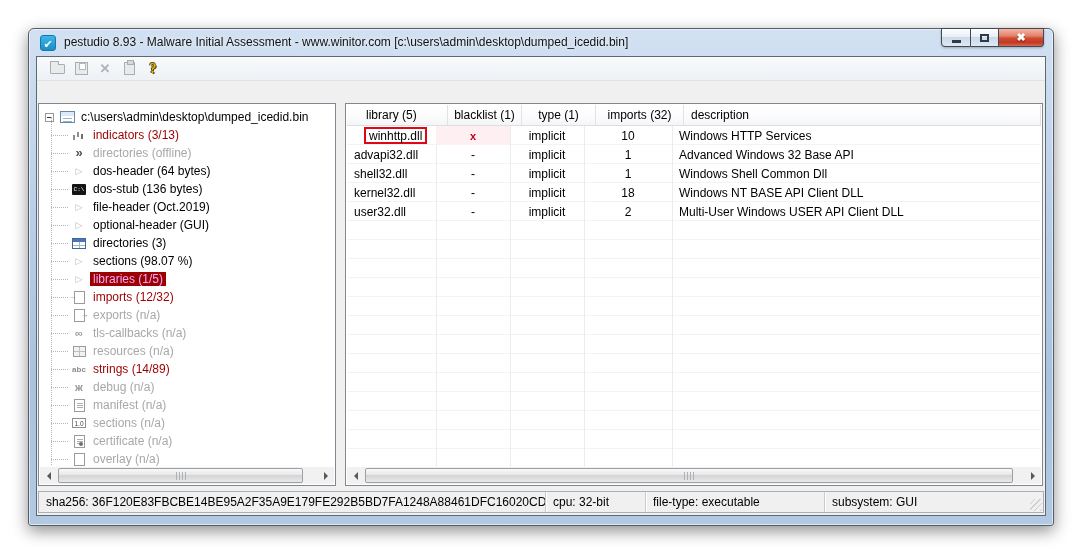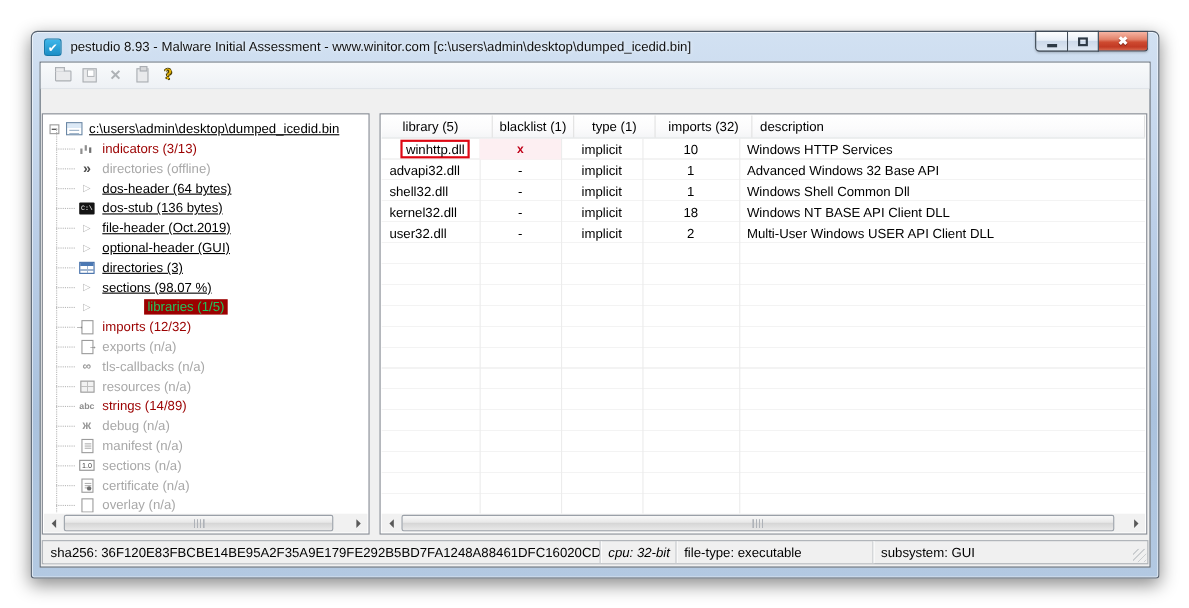--- a/index.html
+++ b/index.html
@@ -53,24 +53,24 @@
 
   
   .tree-pane { position:absolute; left:0; top:0; width:298px; bottom:0; background:#fff; border:1px solid #828790; }
   .tree { position:absolute; left:2px; right:2px; top:4px; bottom:19px; font-size:12px; overflow:hidden; }
   .tree-children { position:relative; }
   .tree-children::before { content:""; position:absolute; left:10px; top:-9px; height:352px; border-left:1px dotted #b6b6b6; }
   .trow { height:18px; display:flex; align-items:center; white-space:nowrap; position:relative; }
   .trow.child { padding-left:30px; }
   .trow.child::before { content:""; position:absolute; left:10px; top:9px; width:17px; border-top:1px dotted #b6b6b6; }
   .tlabel { padding:0 3px; }
-  .t-normal { color:#000;text-decoration:underline; }
+  .t-normal { color:#000; }
   .t-alert { color:#9b0000; }
   .t-dim { color:#a8a8a8; }
-  .t-selected { background:#9c0000; color:#22c55e;margin-left:41px; }
+  .t-selected { background:#9c0000; color:#f0abfc; }
 
   .exp-box { width:9px; height:9px; border:1px solid #999; background:#fff; margin:0 5px 0 4px; position:relative; flex:none; }
   .exp-box::before { content:""; position:absolute; left:1px; top:3px; width:5px; border-top:1px solid #333; }
   .ticon { width:16px; height:14px; flex:none; margin-right:3px; position:relative; display:inline-flex; align-items:center; justify-content:center; }
   .ico-pe { width:15px; height:12px; border:1px solid #6a87a5; background:linear-gradient(#dce9f6 0 4px,#fff 4px); position:relative; }
   .ico-pe::before { content:""; position:absolute; left:2px; top:6px; width:9px; border-top:1px solid #9ab0c6; box-shadow:0 3px 0 #9ab0c6; }
   .ico-bars { }
   .ico-bars::before { content:""; position:absolute; left:2px; bottom:2px; width:2px; height:5px; background:#8f8f8f;
      box-shadow:4px -3px 0 #8f8f8f, 8px -1px 0 #707070; }
   .ico-chev { color:#4e4e4e; font-weight:bold; font-size:13px; line-height:10px; }
@@ -122,21 +122,21 @@
   .hs-thumb { position:absolute; top:1px; height:15px; border:1px solid #9aa0a8; border-radius:2px;
     background:linear-gradient(#f9f9f9,#e8e8e8 45%,#d5d5d5 50%,#e9e9e9); }
   .hs-thumb::after { content:""; position:absolute; left:50%; top:3px; margin-left:-5px; width:10px; height:8px;
     background:repeating-linear-gradient(90deg,#aeb2b8 0 1px, transparent 1px 3px); }
 
   
   .statusbar { position:absolute; left:1px; right:1px; bottom:2px; height:22px; background:#f0f0f0;
     border:1px solid #abafb4; display:flex; align-items:stretch; font-size:12px; color:#000; }
   .sb-sec { display:flex; align-items:center; padding-left:7px; border-right:1px solid #c9cccf; box-shadow:1px 0 0 #fff; white-space:nowrap; overflow:hidden; }
   .sb-sha { width:507px; }
-  .sb-cpu { width:69px;font-style:italic; }
+  .sb-cpu { width:100px; }
   .sb-ft  { width:179px; }
   .sb-sub { flex:1; border-right:none; box-shadow:none; position:relative; }
   .sb-grip { position:absolute; right:1px; bottom:1px; width:12px; height:12px;
     background:repeating-linear-gradient(135deg, transparent 0 3px, #c3c6c9 3px 4px); opacity:.8; }
 </style>
 </head>
 <body>
 
 <div class="window">
 

